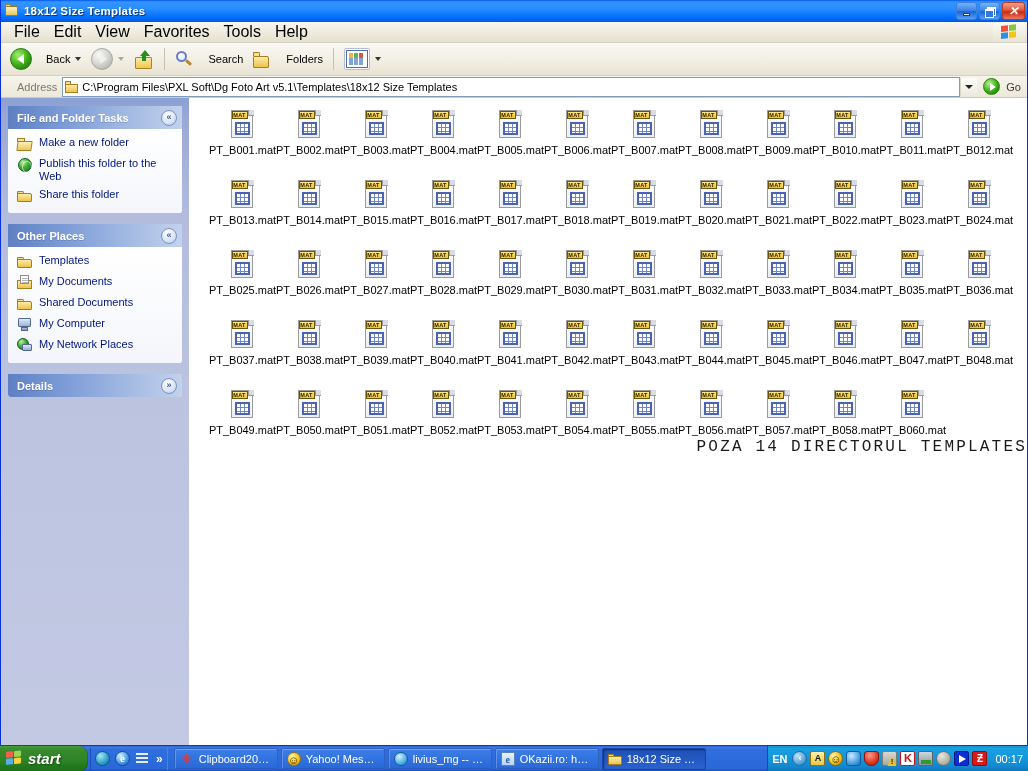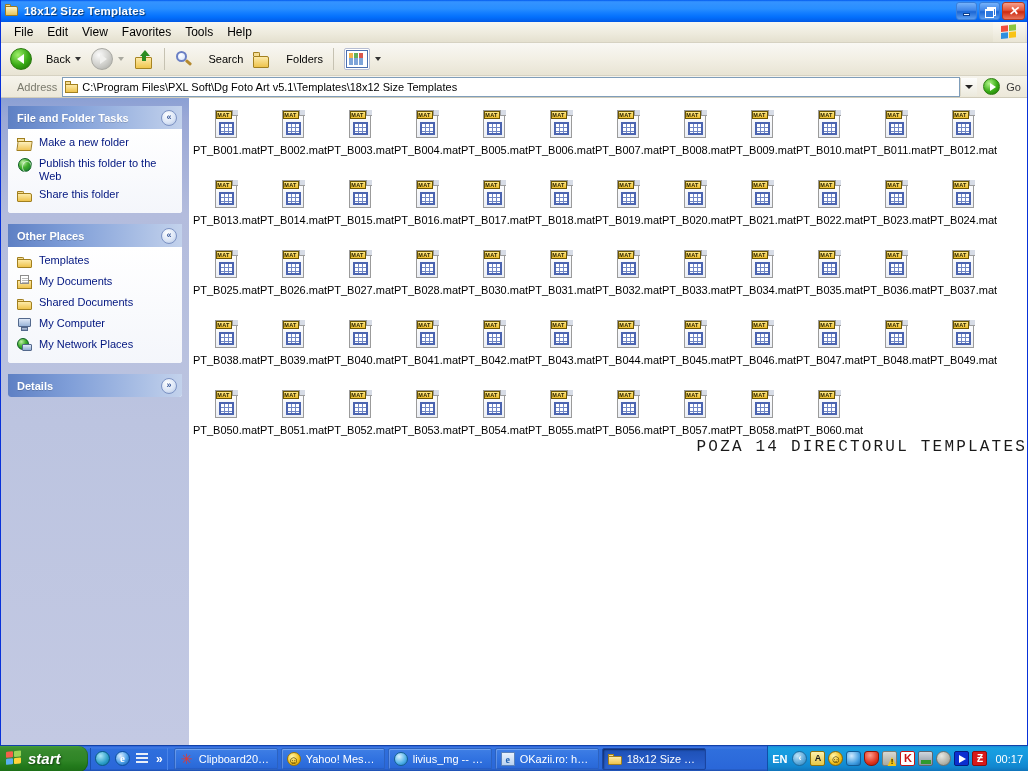--- a/index.html
+++ b/index.html
@@ -73,21 +73,21 @@
   .wbtn .x-g { color:#fff; font-size:12px; font-weight:bold; line-height:1; font-family:"Liberation Sans",sans-serif; }
 
   
   .menubar {
     height: 21px; background: linear-gradient(to bottom,#f7f6f0,#edeadc 60%,#e4e0cf);
     display: flex; align-items: center; padding-left: 6px;
     border-bottom: 1px solid #d6d2c2;
     position: relative;
   }
   .menubar .mi {
-    padding: 2px 7px; color: #000; font-size: 12px; cursor: default;
+    padding: 2px 7px; color: #000; font-size: 16px; cursor: default;
   }
   .winflag {
     position: absolute; right: 2px; top: 0px;
     width: 32px; height: 20px;
     background: linear-gradient(to bottom,#fbfaf5,#e9e5d5);
     display:flex; align-items:center; justify-content:center;
   }
   .flagimg { width: 17px; height: 15px; position: relative; transform: skewY(-6deg); }
   .flagimg i { position:absolute; width:7px; height:6px; display:block; }
   .flagimg i:nth-child(1){ left:0; top:0; background:#f14e3c; }
@@ -226,21 +226,21 @@
   .ic-computer .s { position:absolute;left:4px;top:10px;width:7px;height:4px;
       background:linear-gradient(to bottom,#b9c7dc,#7e92b3); border:1px solid #53688c;}
   .ic-network .g { position:absolute;left:0px;top:0px;width:12px;height:12px;border-radius:50%;
       background: radial-gradient(circle at 33% 28%, #bff0a8, #43ae2e 45%, #0c6f2f 100%); border:1px solid #0b5b22;}
   .ic-network .m { position:absolute;left:5px;top:6px;width:10px;height:7px;
       background:linear-gradient(to bottom,#dfe9f7,#92acd4); border:1px solid #53688c; border-radius:1px;}
 
   
   .filepane {
     flex:1; background:#fff; position:relative; overflow:hidden;
-    padding: 8px 0 0 4px;
+    padding: 8px 0 0 20px;
   }
   .icon-grid { display:flex; flex-wrap:wrap; }
   .fitem {
     width: 67px; height: 70px;
     display:flex; flex-direction:column; align-items:center;
     padding-top: 3px;
   }
   .mat-icon { width:32px; height:32px; position:relative; }
   
   .mat-icon .page {
@@ -869,20 +869,30 @@
             <div class="fname">PT_B028.mat</div>
           </div>
           <div class="fitem">
             <div class="mat-icon">
               <span class="shadow"></span>
               <span class="page"></span>
               <span class="corner"></span>
               <span class="grid"></span>
               <span class="tag">MAT</span>
             </div>
+            <div class="fname">PT_B029.mat</div>
+          </div>
+          <div class="fitem">
+            <div class="mat-icon">
+              <span class="shadow"></span>
+              <span class="page"></span>
+              <span class="corner"></span>
+              <span class="grid"></span>
+              <span class="tag">MAT</span>
+            </div>
             <div class="fname">PT_B030.mat</div>
           </div>
           <div class="fitem">
             <div class="mat-icon">
               <span class="shadow"></span>
               <span class="page"></span>
               <span class="corner"></span>
               <span class="grid"></span>
               <span class="tag">MAT</span>
             </div>

